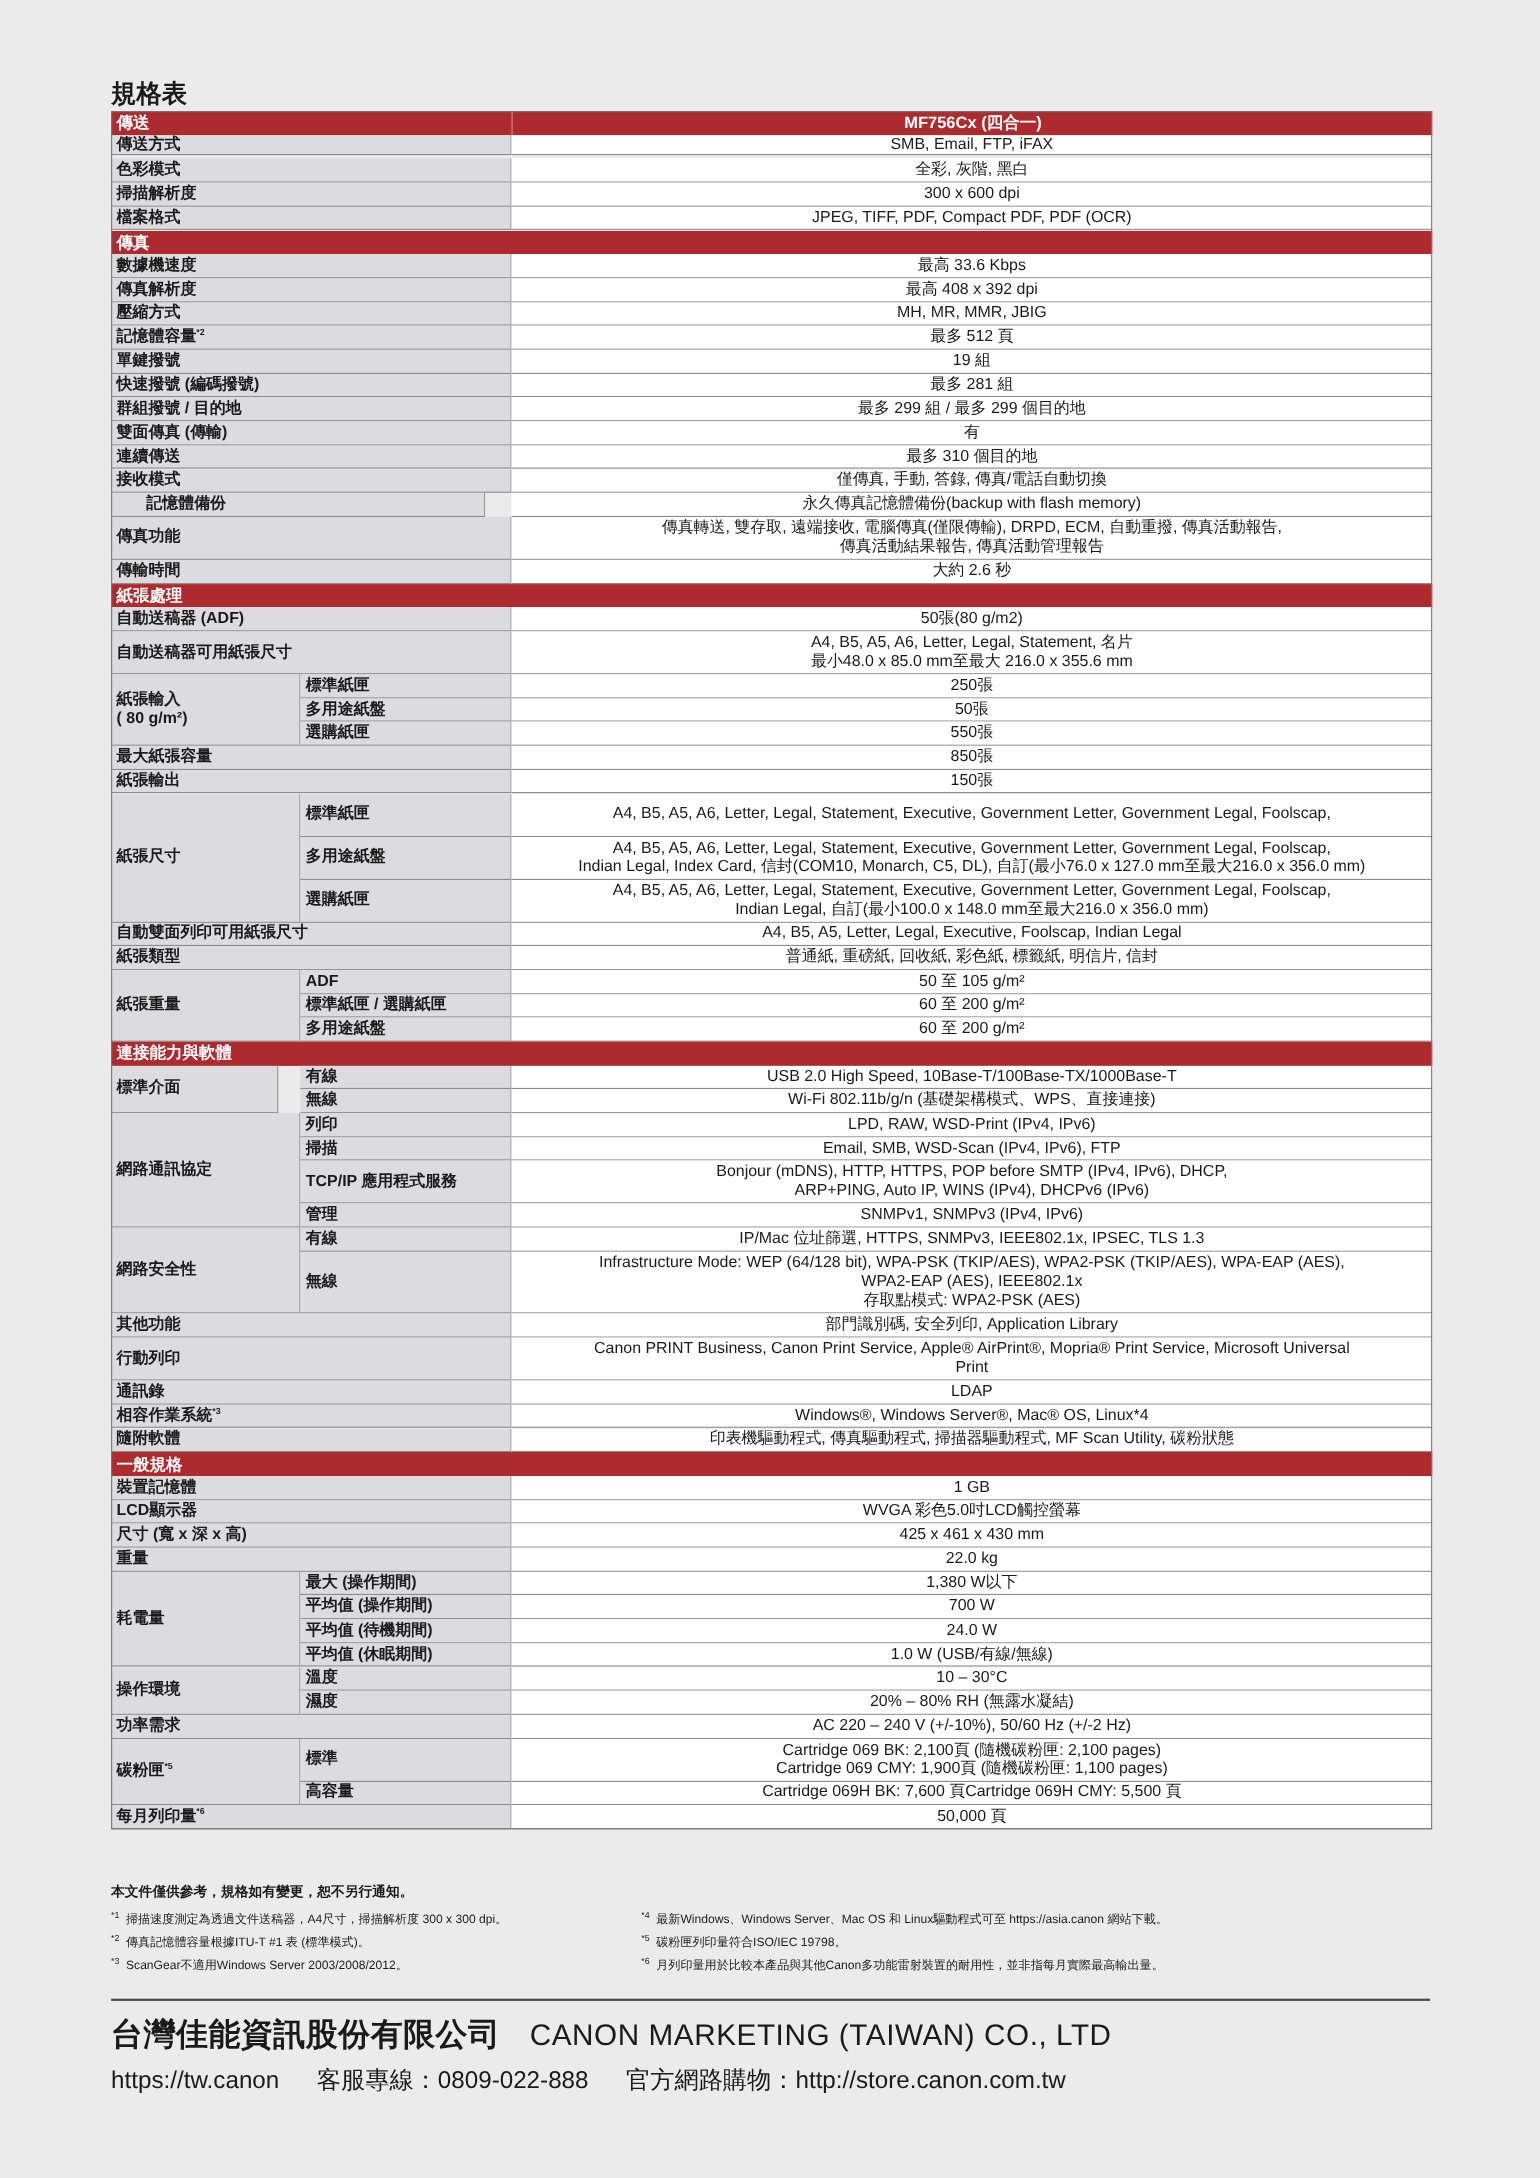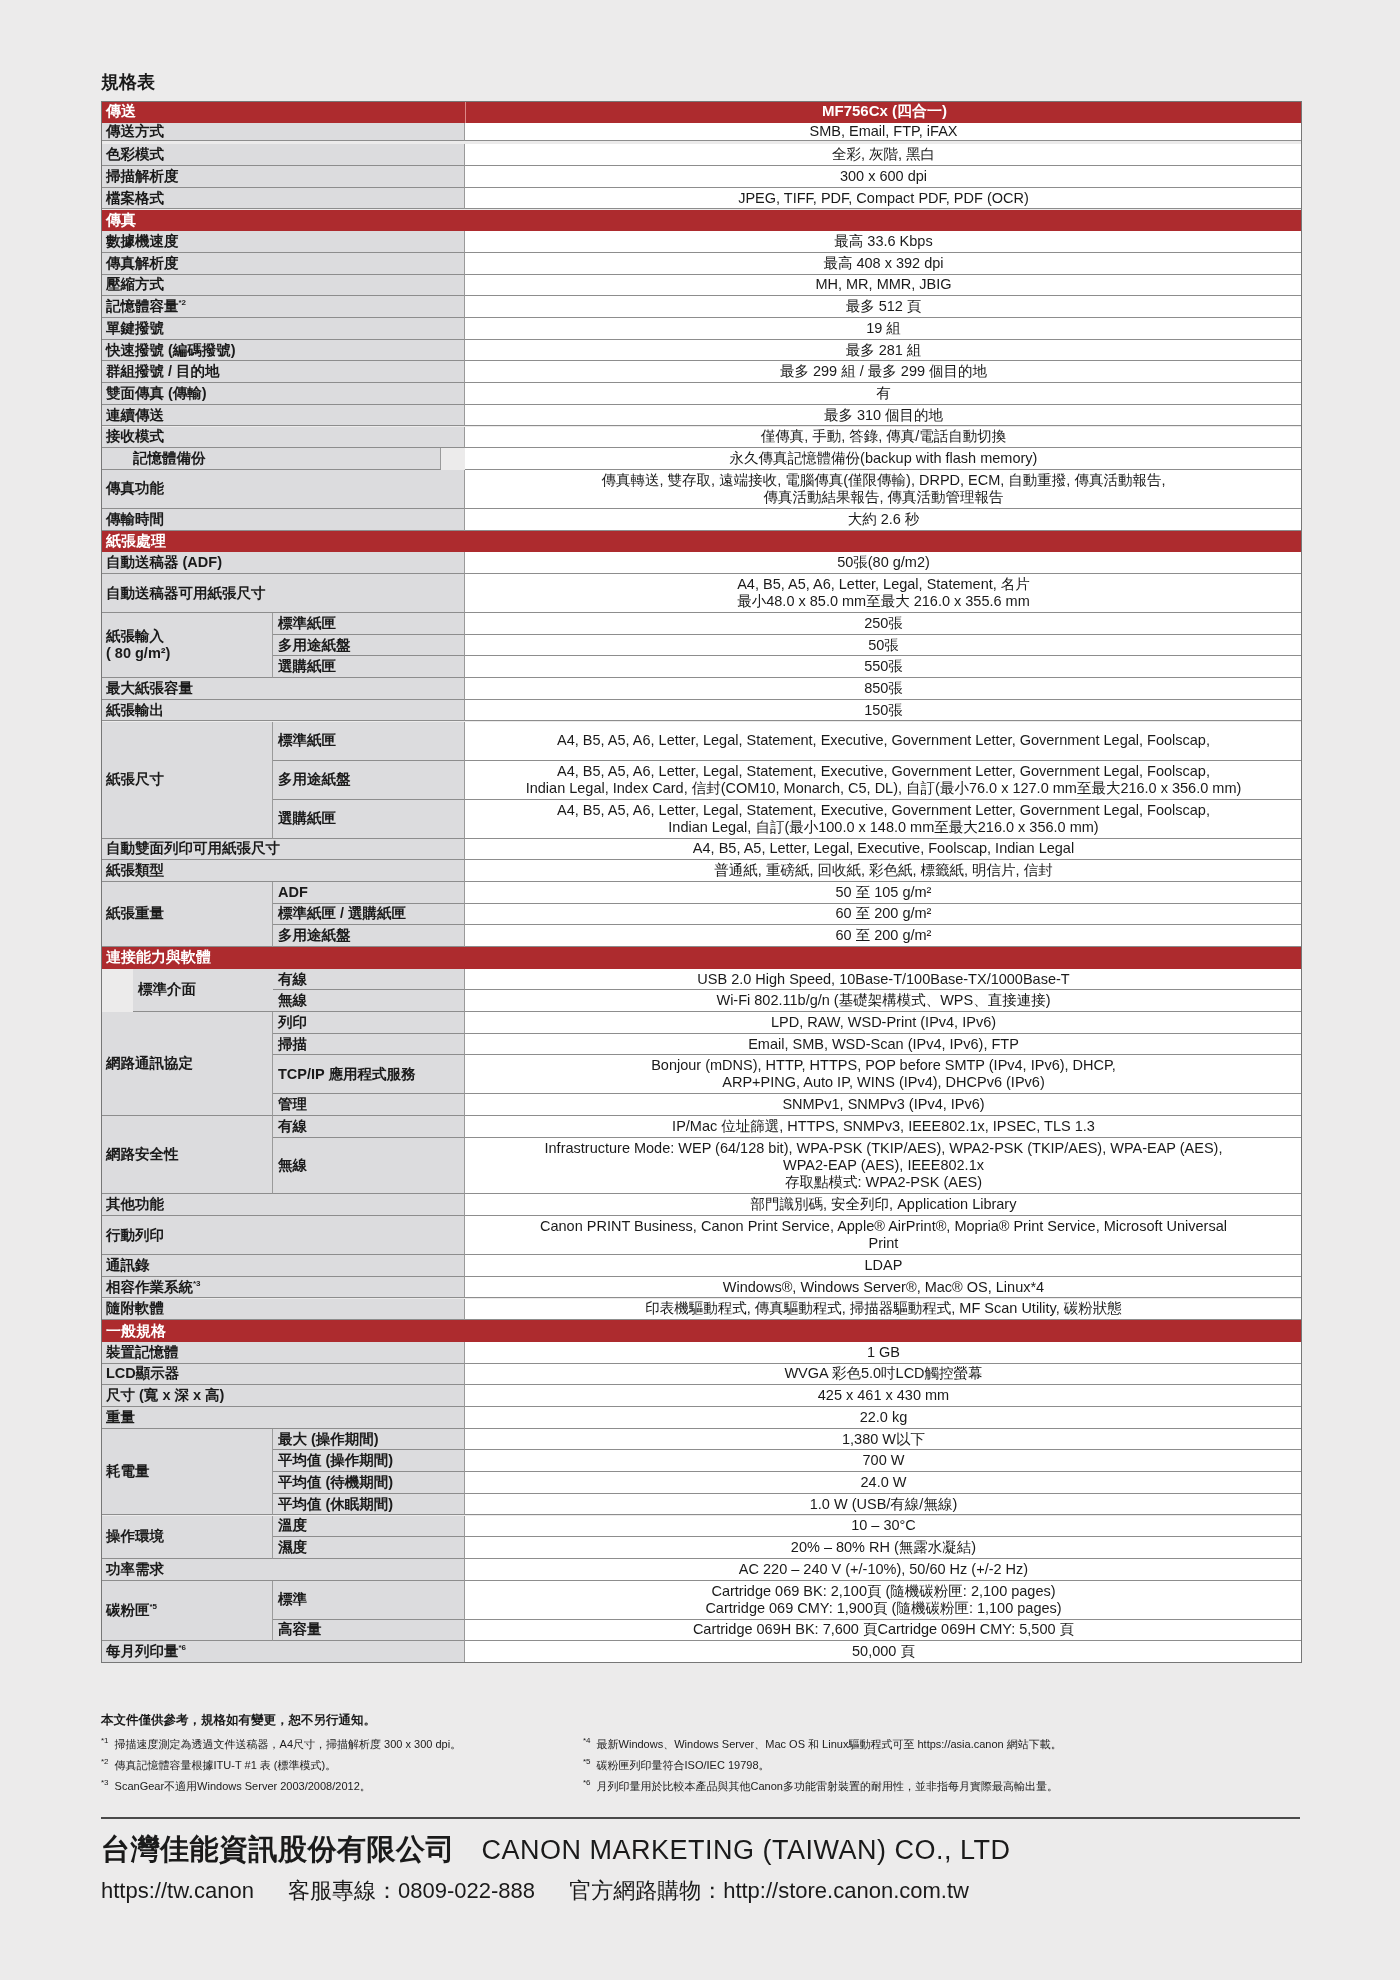--- a/index.html
+++ b/index.html
@@ -1,20 +1,20 @@
 <!DOCTYPE html>
 <html><head>
 <meta charset="utf-8">
 <style>
   html, body { margin:0; padding:0; }
   body {
     width:1400px; height:1980px; background:#ecebeb; position:relative; overflow:hidden;
     font-family:"Liberation Sans","DejaVu Sans",sans-serif; color:#1a1a1a;
   }
-  .page-title { position:absolute; left:101px; top:70px; font-size:18px; font-weight:bold; }
+  .page-title { position:absolute; left:101px; top:70px; font-size:23px; font-weight:bold; }
   .spec-table { position:absolute; left:101px; top:101px; width:1201px; }
   .row { position:absolute; left:0; width:1201px; }
   .cell { position:absolute; top:0; bottom:0; box-sizing:border-box; display:flex; align-items:center;
           border-bottom:1px solid #8d8d8d; font-size:14.5px; line-height:17px; }
   .lbl { background:#dcdcde; font-weight:bold; padding-left:5px; border-right:1px solid #9a9a9a; }
   .lbl.c1 { left:0; }
   .lbl.c2 { left:172px; width:293px; }
   .val { left:364px; width:837px; background:#fff; justify-content:center; text-align:center; padding:0 4px; }
   .sec { background:#ad2b2e; color:#fff; font-weight:bold; font-size:15px; }
   .sec .sec-label { position:absolute; left:5px; top:0; bottom:0; display:flex; align-items:center; }
@@ -384,21 +384,21 @@
           <div>
             <span class="val-line">60 至 200 g/m²</span>
           </div>
         </div>
       </div>
     </div>
     <div class="row sec" style="top: 846px; height: 21.7px;">
       <div class="sec-label">連接能力與軟體</div>
     </div>
     <div class="row" style="top: 867.7px; height: 43.4px;">
-      <div class="cell lbl c1" style="width: 152px; margin-left: 32px;">
+      <div class="cell lbl c1" style="width: 152px;">
         <div><span>標準介面</span></div>
       </div>
       <div class="row" style="top: 0px; height: 21.7px; left: 0px;">
         <div class="cell lbl c2" style="width: 192px;">
           <div><span>有線</span></div>
         </div>
         <div class="cell val">
           <div>
             <span class="val-line">USB 2.0 High Speed, 10Base-T/100Base-TX/1000Base-T</span>
           </div>

